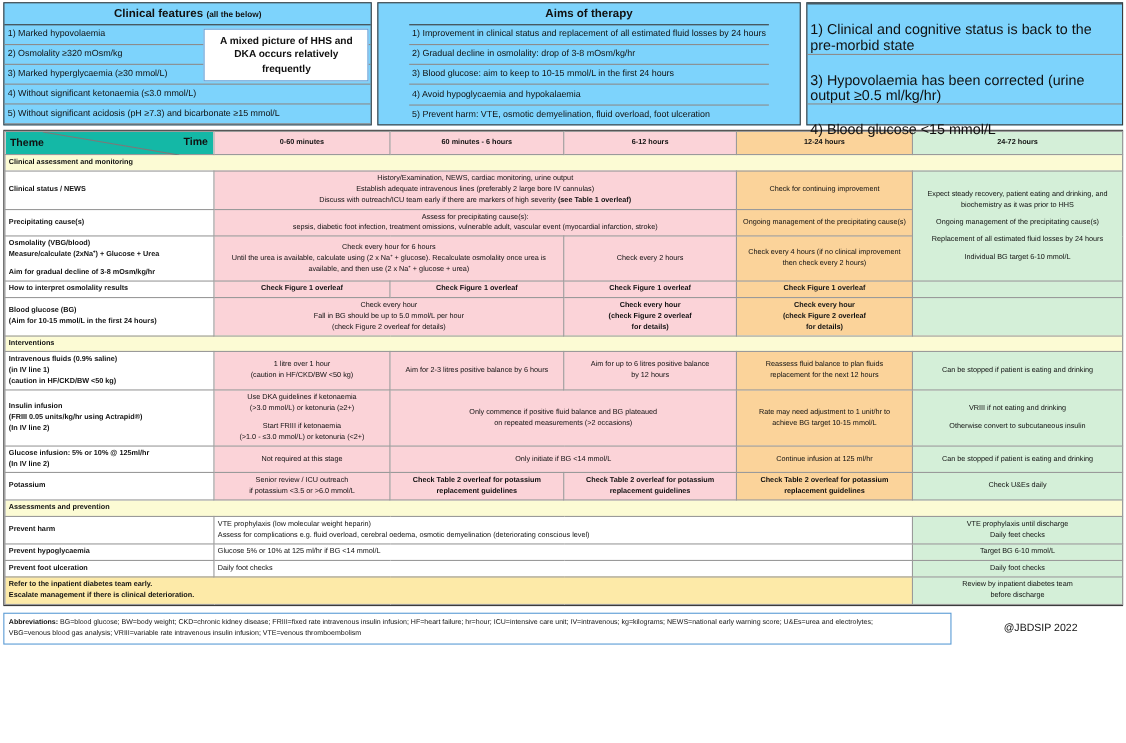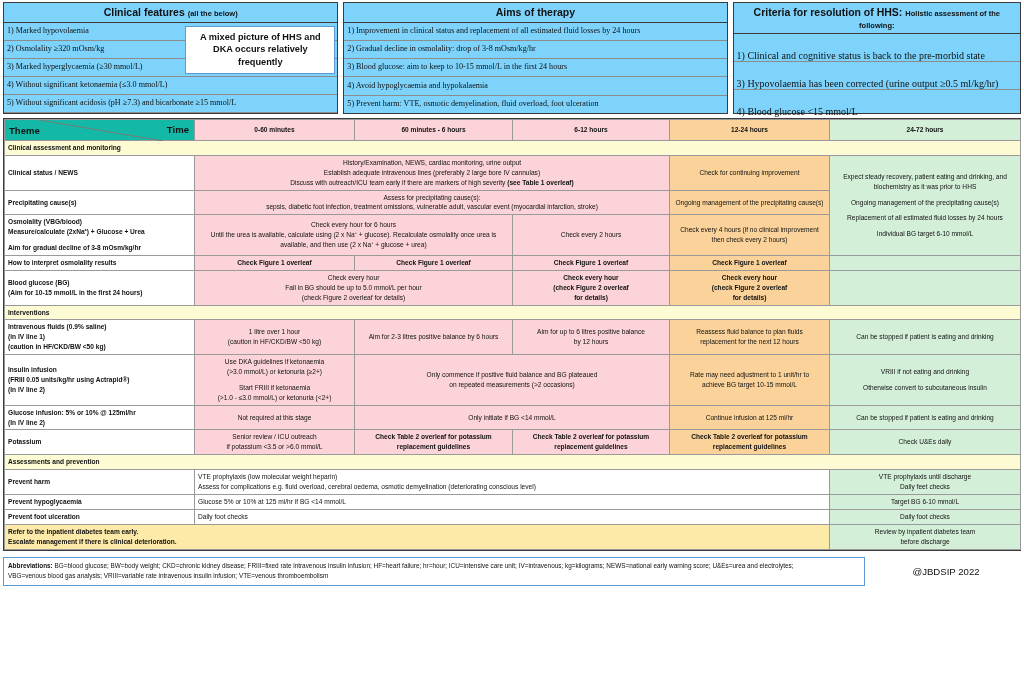--- a/index.html
+++ b/index.html
@@ -9,35 +9,35 @@
     font-family:"Liberation Sans", sans-serif;
     color:#111;
     overflow:hidden;
   }
   .page{width:1024px;height:675px;position:relative;box-sizing:border-box;padding:2px 3px;}
 
   
   .top{display:flex;gap:5px;height:112px;box-sizing:border-box;}
   .panel{border:1px solid #3b3b3b;box-sizing:border-box;display:flex;flex-direction:column;background:#7dd3fc;}
   .panel.p1{width:336px;}
-  .panel.p2{width:385px;}
+  .panel.p2{width:385px;align-items:center;}
   .panel.p3{width:289px;}
   .panel-title{
     text-align:center;font-weight:bold;font-size:10.5px;
     padding:4px 2px 3px;line-height:1.1;
   }
   .panel-title .sub{font-size:7.5px;font-weight:bold;}
   .panel-body{flex:1;display:flex;flex-direction:column;border-top:1px solid #3b3b3b;position:relative;}
   .prow{
     flex:1;display:flex;align-items:center;
     border-bottom:1px solid #8c8c8c;
-    padding:0 3px;font-size:8.1px;line-height:1.1;font-family:Liberation Serif, serif;
+    padding:0 3px;font-size:8.1px;line-height:1.1;
   }
   .prow:last-child{border-bottom:none;}
-  .panel.p3 .prow{font-size:10px;margin-top:16px;}
+  .panel.p3 .prow{font-size:13px;margin-top:16px;}
   .panel.p3 .prow.tall{flex:1.5;}
 
   .callout{
     position:absolute;right:2px;top:3px;width:150px;height:48px;
     border:1px solid #5b9bd5;background:#ffffff;
     display:flex;align-items:center;justify-content:center;text-align:center;
     font-weight:bold;font-size:9.2px;line-height:1.35;padding:2px 4px;box-sizing:border-box;
   }
 
   
@@ -120,24 +120,20 @@
       <div class="panel-body">
         <div class="prow">1) Improvement in clinical status and replacement of all estimated fluid losses by 24 hours</div>
         <div class="prow">2) Gradual decline in osmolality: drop of 3-8 mOsm/kg/hr</div>
         <div class="prow">3) Blood glucose: aim to keep to 10-15 mmol/L in the first 24 hours</div>
         <div class="prow">4) Avoid hypoglycaemia and hypokalaemia</div>
         <div class="prow">5) Prevent harm: VTE, osmotic demyelination, fluid overload, foot ulceration</div>
       </div>
     </div>
 
     <div class="panel p3">
-      <div class="panel-title">
-        <span>Criteria for resolution of HHS:</span>
-        <span class="sub">Holistic assessment of the following:</span>
-      </div>
       <div class="panel-body">
         <div class="prow tall">1) Clinical and cognitive status is back to the pre-morbid state</div>
         <div class="prow">3) Hypovolaemia has been corrected (urine output ≥0.5 ml/kg/hr)</div>
         <div class="prow">4) Blood glucose &lt;15 mmol/L</div>
       </div>
     </div>
   </div>
 
   <div class="tablewrap">
   <table class="grid">

